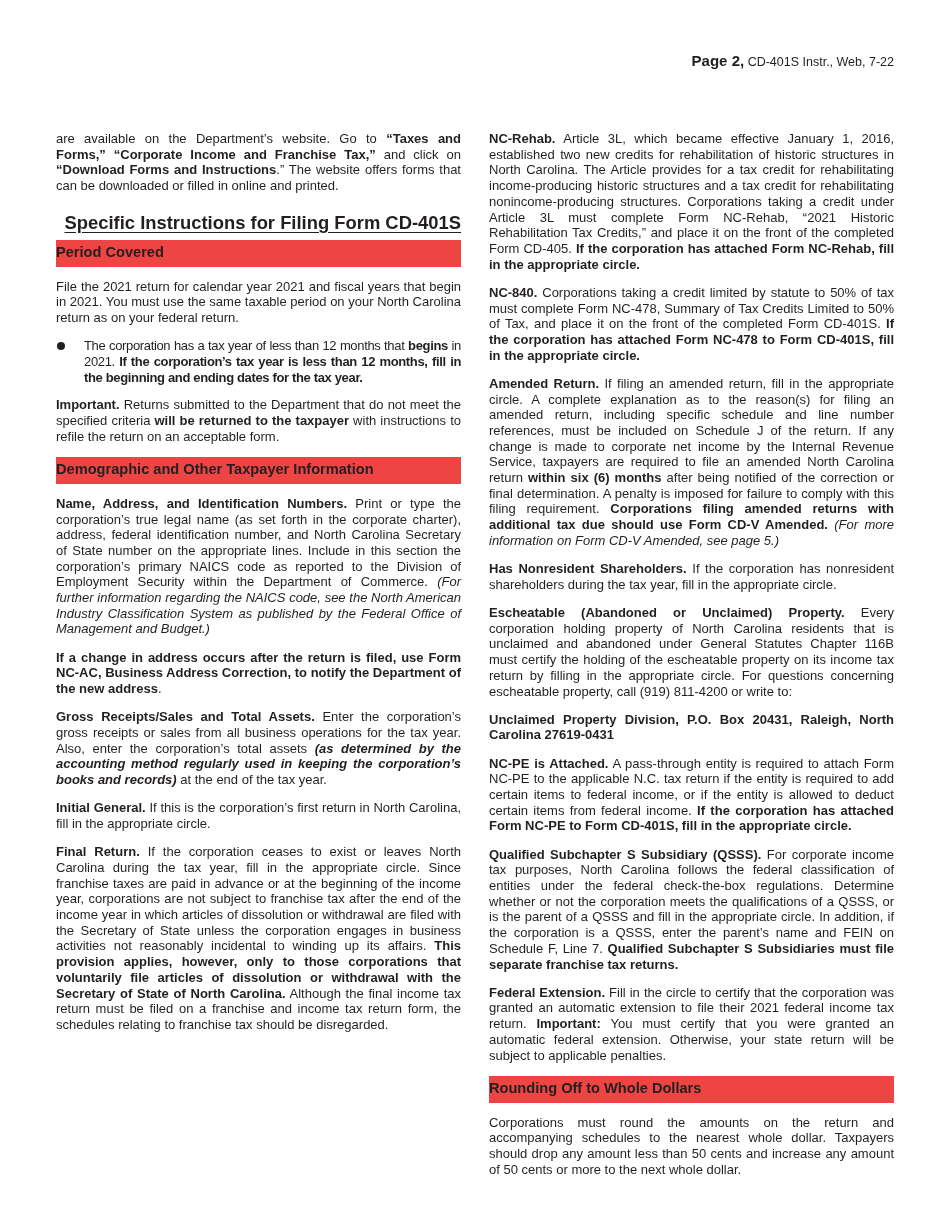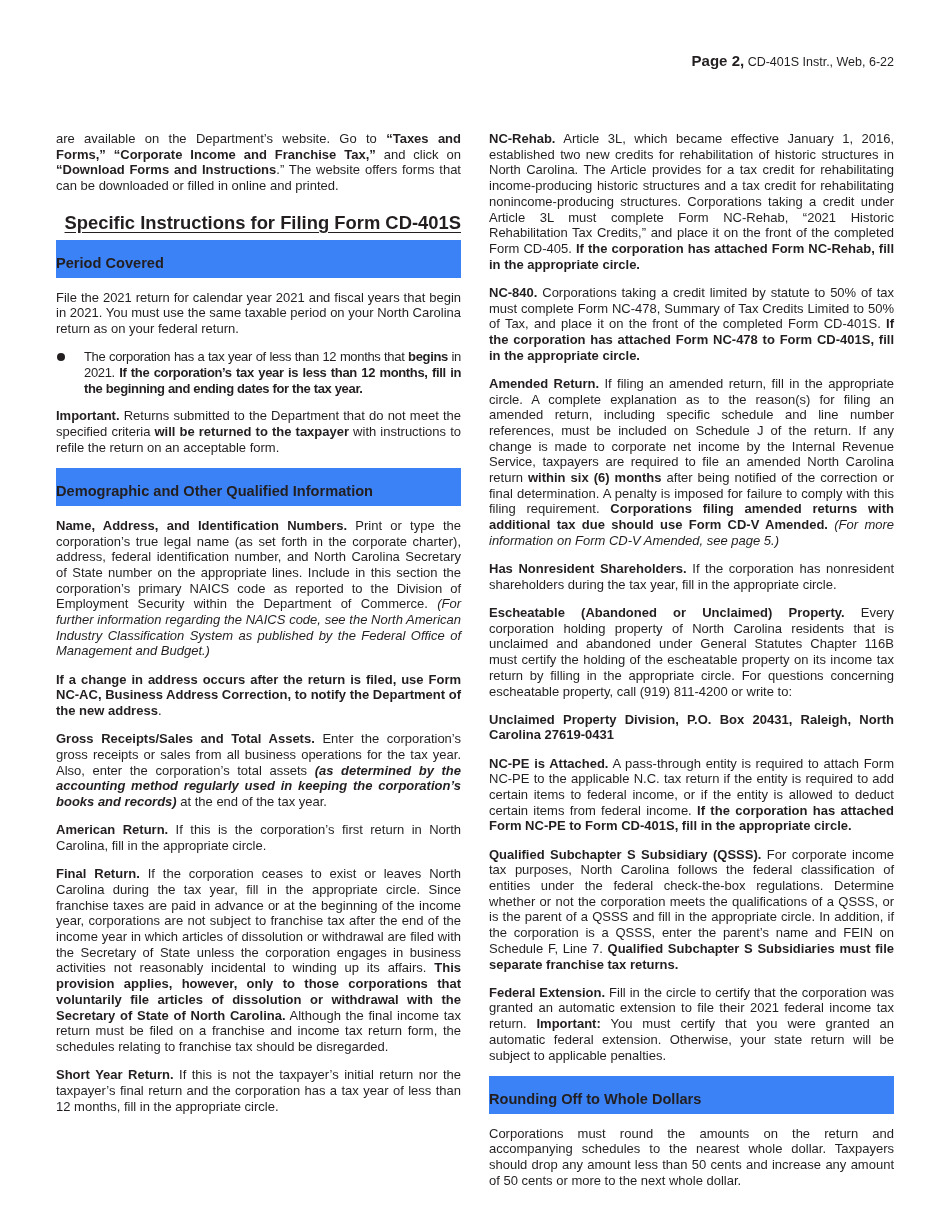--- a/index.html
+++ b/index.html
@@ -8,53 +8,52 @@
   .header { position: absolute; top: 52px; right: 56px; font-size: 12.5px; }
   .header .pg { font-weight: bold; font-size: 15px; text-align: right; }
   .col { position: absolute; top: 107px; width: 405px; font-size: 13px; line-height: 15.7px; margin-top: 24px; }
   .col.left { left: 56px; }
   .col.right { left: 489px; }
   p { margin: 0 0 12.5px 0; text-align: justify; }
   b { font-weight: bold; }
   i { font-style: italic; }
   .title { font-size: 18.4px; font-weight: bold; text-decoration: underline; text-underline-offset: 3px;
            margin: 21px 0 9px 2px; white-space: nowrap; text-align: right; }
-  .sect { background: #3b82f6; font-weight: bold; font-size: 14.6px; padding: 15px 0 6px 0; margin: 0 0 12px 0; line-height: 17px; }
+  .sect { background: #ef4444; font-weight: bold; font-size: 14.6px; padding: 4px 0 6px 0; margin: 0 0 12px 0; line-height: 17px; }
   .bullets { margin: 0 0 12px 0; padding: 0; list-style: none; }
   .bullets li { position: relative; padding-left: 28px; margin-bottom: 11px; text-align: justify; }
   .bullets li .dot { position: absolute; left: 1px; top: 4px; width: 8px; height: 8px; border-radius: 50%; background: #231f20; }
   .tight { letter-spacing: -0.35px; }
 </style>
 </head>
 <body>
 
 <div class="header">
   <span class="pg">Page 2,</span>
-  <span>CD-401S Instr., Web, 6-22</span>
+  <span>CD-401S Instr., Web, 7-22</span>
 </div>
 
 <div class="col left">
   <p><span>are available on the Department’s website.  Go to </span><b>“Taxes and Forms,” “Corporate Income and Franchise Tax,”</b><span> and click on </span><b>“Download Forms and Instructions</b><span>.”  The website offers forms that can be downloaded or filled in online and printed.</span></p>
 
   <div class="title">Specific Instructions for Filing Form CD-401S</div>
 
   <div class="sect">Period Covered</div>
   <p>File the 2021 return for calendar year 2021 and fiscal years that begin in 2021.  You must use the same taxable period on your North Carolina return as on your federal return.</p>
   <ul class="bullets">
     <li class="tight"><span class="dot"></span><span>The corporation has a tax year of less than 12 months that </span><b>begins</b><span> in 2021.  </span><b>If the corporation’s tax year is less than 12 months, fill in the beginning and ending dates for the tax year.</b></li>
   </ul>
   <p><b>Important.</b><span>  Returns submitted to the Department that do not meet the specified criteria </span><b>will be returned to the taxpayer</b><span> with instructions to refile the return on an acceptable form.</span></p>
 
-  <div class="sect">Demographic and Other Qualified Information</div>
+  <div class="sect">Demographic and Other Taxpayer Information</div>
   <p><b>Name, Address, and Identification Numbers.</b><span>  Print or type the corporation’s true legal name (as set forth in the corporate charter), address, federal identification number, and North Carolina Secretary of State number on the appropriate lines.  Include in this section the corporation’s primary NAICS code as reported to the Division of Employment Security within the Department of Commerce. </span><i>(For further information regarding the NAICS code, see the North American Industry Classification System as published by the Federal Office of Management and Budget.)</i></p>
   <p><b>If a change in address occurs after the return is filed, use Form NC-AC, Business Address Correction, to notify the Department of the new address</b><span>.</span></p>
   <p><b>Gross Receipts/Sales and Total Assets.</b><span>  Enter the corporation’s gross receipts or sales from all business operations for the tax year. Also, enter the corporation’s total assets </span><b><i>(as determined by the accounting method regularly used in keeping the corporation’s books and records)</i></b><span> at the end of the tax year.</span></p>
-  <p><b>American Return.</b><span>  If this is the corporation’s first return in North Carolina, fill in the appropriate circle.</span></p>
+  <p><b>Initial General.</b><span>  If this is the corporation’s first return in North Carolina, fill in the appropriate circle.</span></p>
   <p><b>Final Return.</b><span>  If the corporation ceases to exist or leaves North Carolina during the tax year, fill in the appropriate circle.  Since franchise taxes are paid in advance or at the beginning of the income year, corporations are not subject to franchise tax after the end of the income year in which articles of dissolution or withdrawal are filed with the Secretary of State unless the corporation engages in business activities not reasonably incidental to winding up its affairs. </span><b>This provision applies, however, only to those corporations that voluntarily file articles of dissolution or withdrawal with the Secretary of State of North Carolina.</b><span>  Although the final income tax return must be filed on a franchise and income tax return form, the schedules relating to franchise tax should be disregarded.</span></p>
-  <p><b>Short Year Return.</b><span>  If this is not the taxpayer’s initial return nor the taxpayer’s final return and the corporation has a tax year of less than 12 months, fill in the appropriate circle.</span></p>
 </div>
 
 <div class="col right">
   <p><b>NC-Rehab.</b><span>  Article 3L, which became effective January 1, 2016, established two new credits for rehabilitation of historic structures in North Carolina.  The Article provides for a tax credit for rehabilitating income-producing historic structures and a tax credit for rehabilitating nonincome-producing structures.  Corporations taking a credit under Article 3L must complete Form NC-Rehab, “2021 Historic Rehabilitation Tax Credits,” and place it on the front of the completed Form CD-405.  </span><b>If the corporation has attached Form NC-Rehab, fill in the appropriate circle.</b></p>
   <p><b>NC-840.</b><span>  Corporations taking a credit limited by statute to 50% of tax must complete Form NC-478, Summary of Tax Credits Limited to 50% of Tax, and place it on the front of the completed Form CD-401S. </span><b>If the corporation has attached Form NC-478 to Form CD-401S, fill in the appropriate circle.</b></p>
   <p><b>Amended Return.</b><span>  If filing an amended return, fill in the appropriate circle.  A complete explanation as to the reason(s) for filing an amended return, including specific schedule and line number references, must be included on Schedule J of the return.  If any change is made to corporate net income by the Internal Revenue Service, taxpayers are required to file an amended North Carolina return </span><b>within six (6) months</b><span> after being notified of the correction or final determination.  A penalty is imposed for failure to comply with this filing requirement.  </span><b>Corporations filing amended returns with additional tax due should use Form CD-V Amended.</b><i>  (For more information on Form CD-V Amended, see page 5.)</i></p>
   <p><b>Has Nonresident Shareholders.</b><span> If the corporation has nonresident shareholders during the tax year, fill in the appropriate circle.</span></p>
   <p><b>Escheatable (Abandoned or Unclaimed) Property.</b><span>   Every corporation holding property of North Carolina residents that is unclaimed and abandoned under General Statutes Chapter 116B must certify the holding of the escheatable property on its income tax return by filling in the appropriate circle.  For questions concerning escheatable property, call (919) 811-4200 or write to:</span></p>
   <p><b>Unclaimed Property Division, P.O. Box 20431, Raleigh, North Carolina 27619-0431</b></p>
   <p><b>NC-PE is Attached.</b><span>  A pass-through entity is required to attach Form NC-PE to the applicable N.C. tax return if the entity is required to add certain items to federal income, or if the entity is allowed to deduct certain items from federal income. </span><b>If the corporation has attached Form NC-PE to Form CD-401S, fill in the appropriate circle.</b></p>

